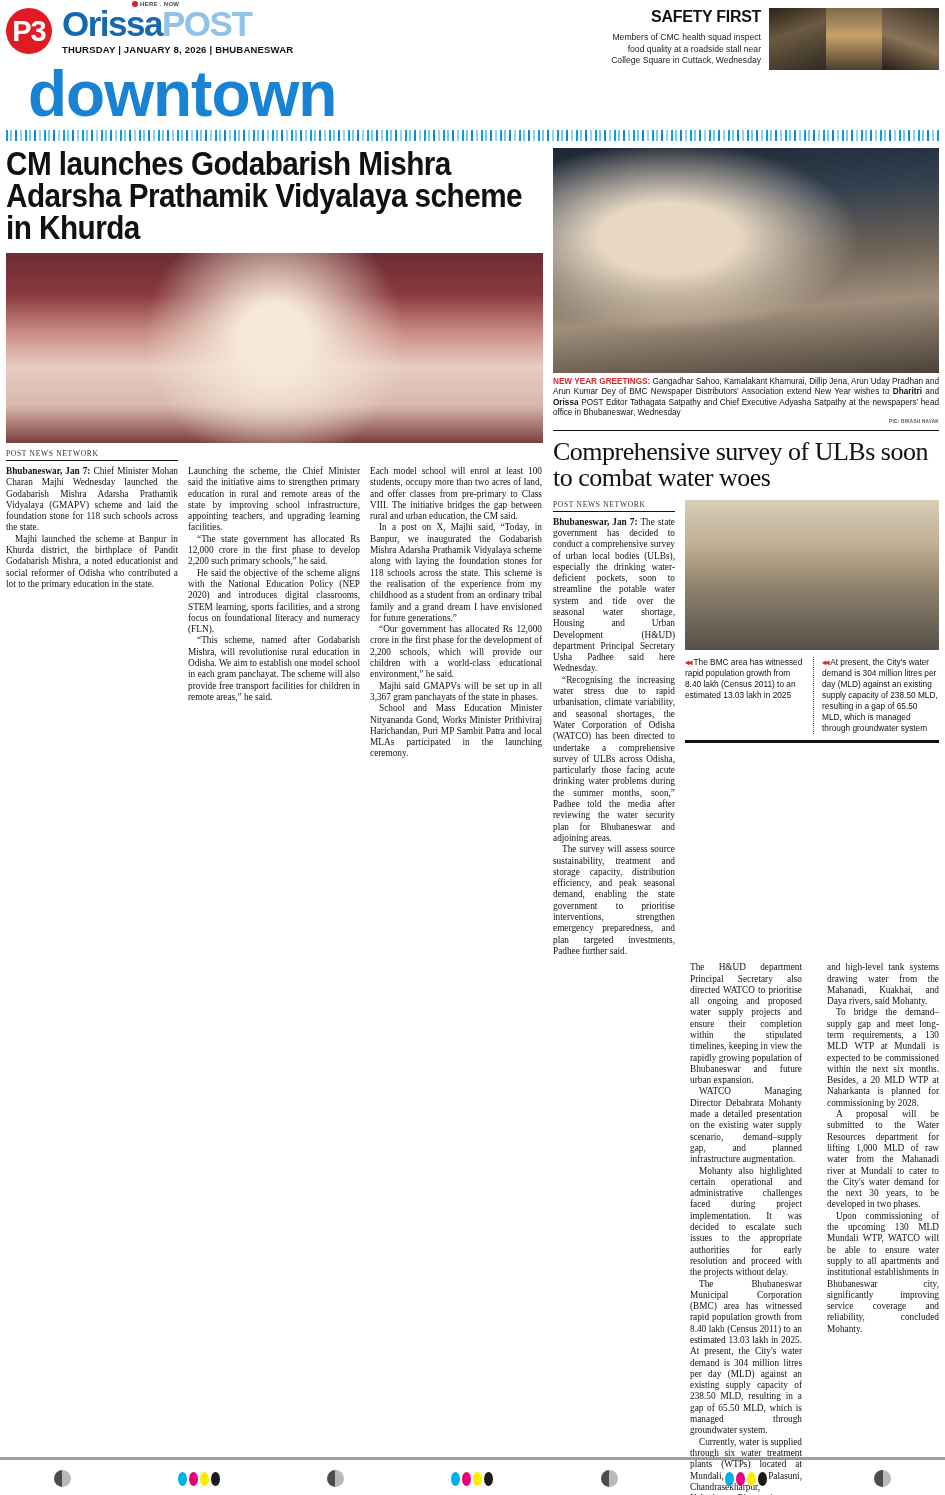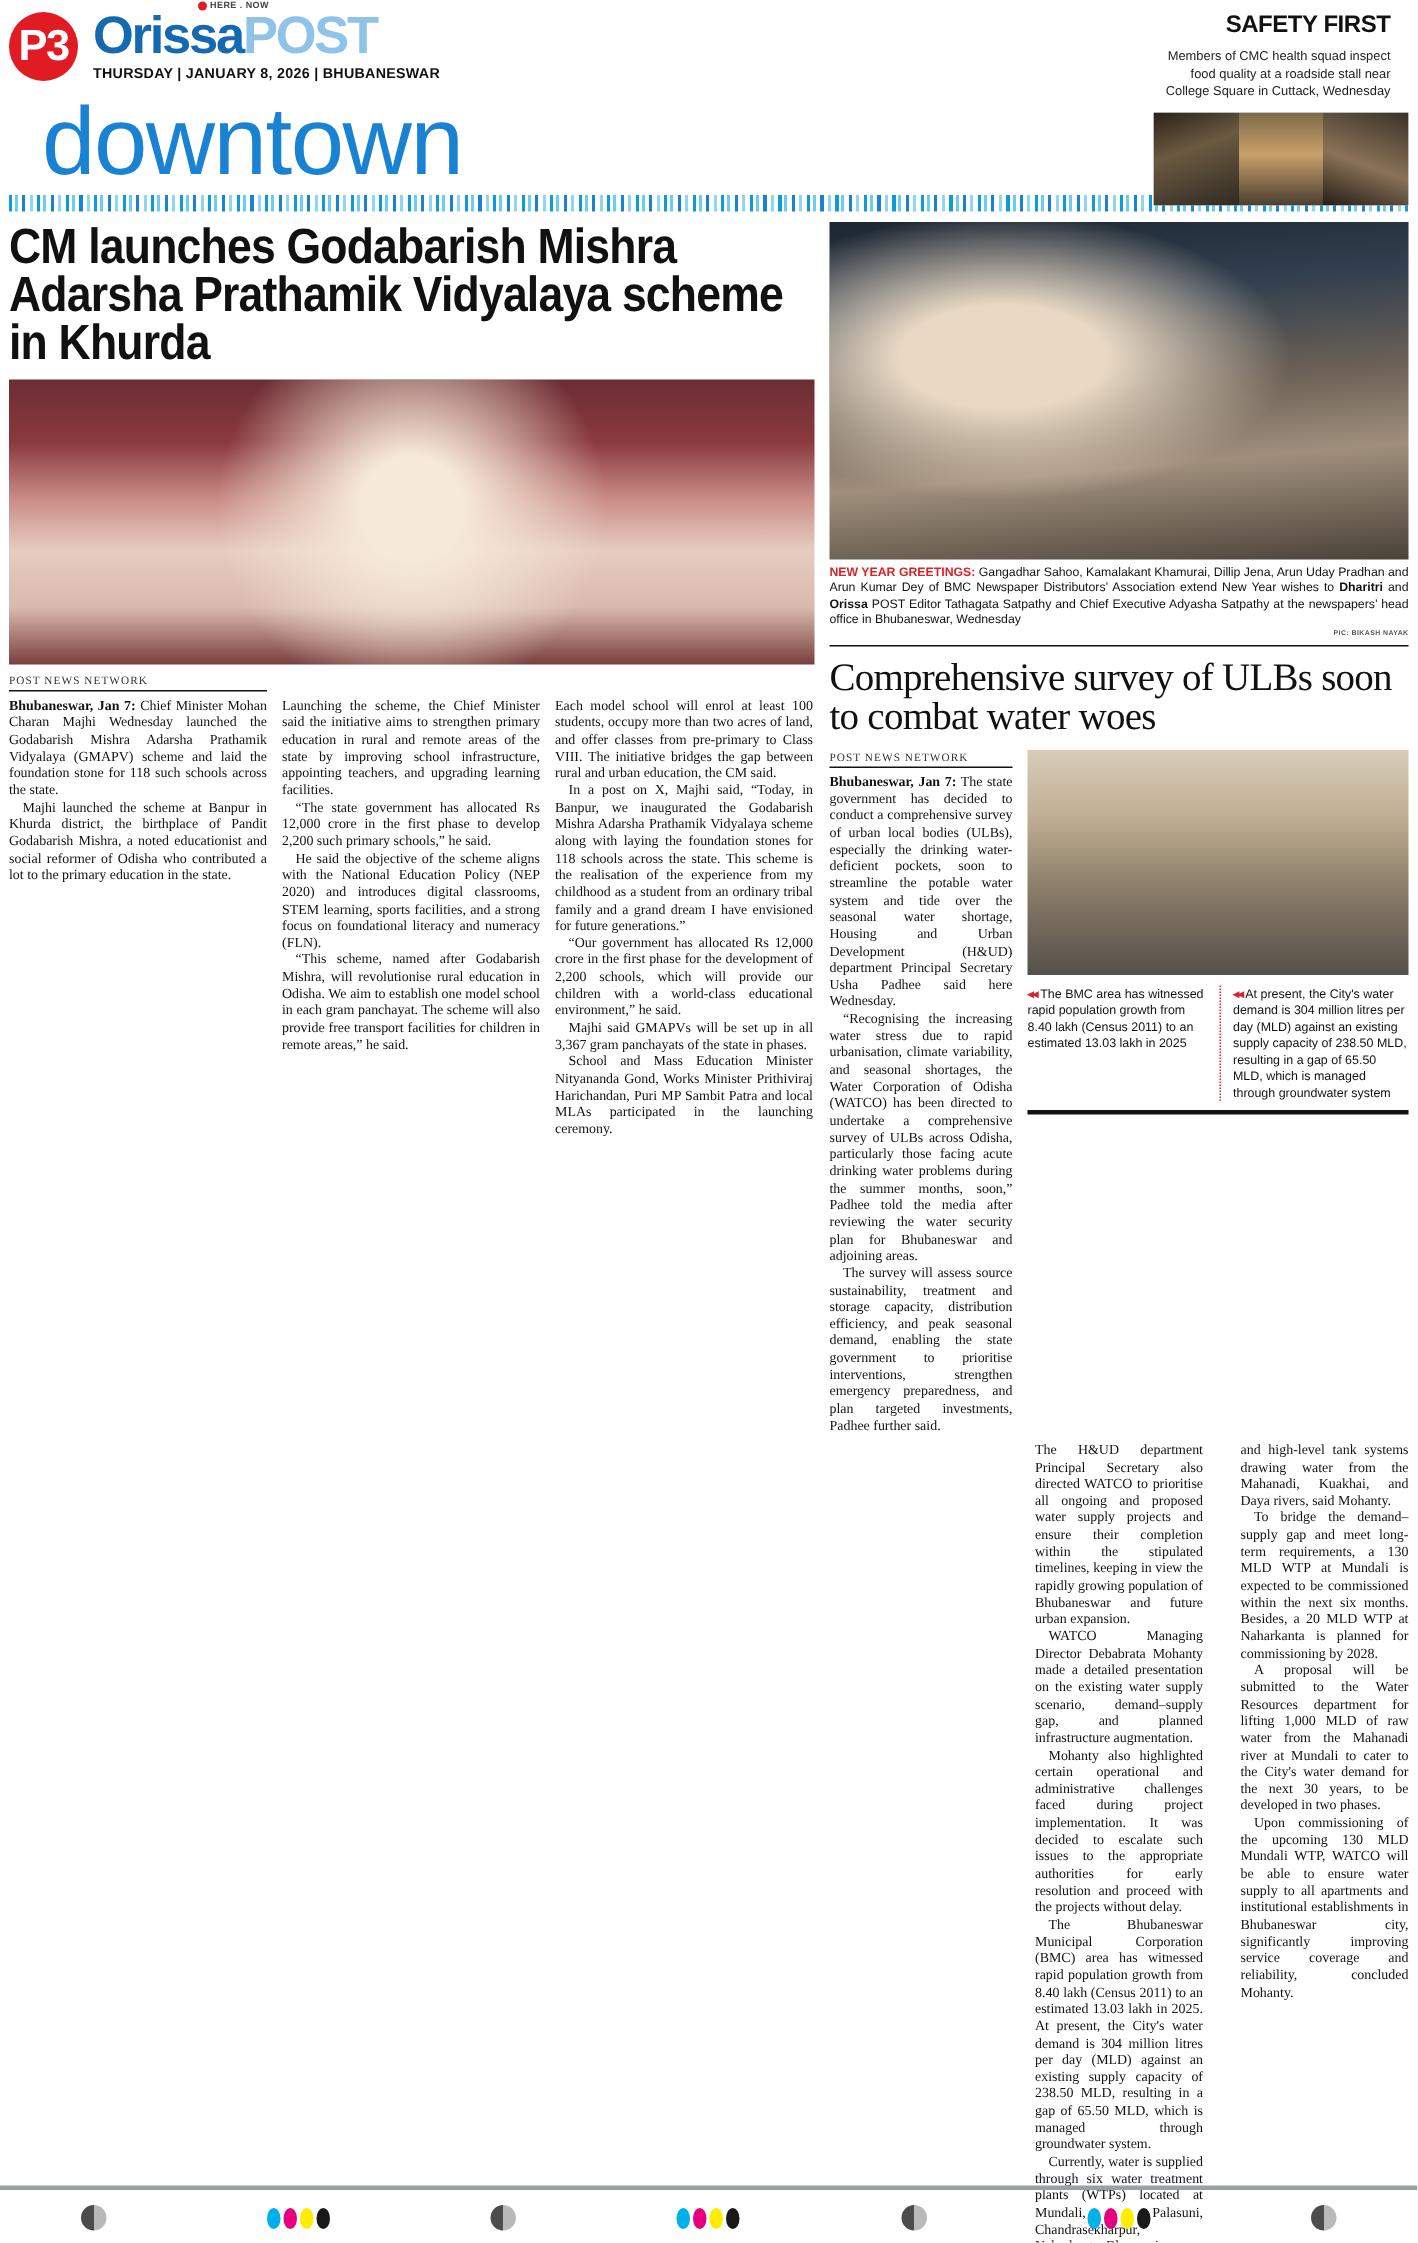--- a/index.html
+++ b/index.html
@@ -23,32 +23,32 @@
   .nm-post { color: #8fc3e8; }
   .herenow { position: absolute; left: 70px; top: -5px;
     font-family: "Liberation Sans", sans-serif; font-size: 6px; font-weight: bold;
     color: #444; letter-spacing: .3px; white-space: nowrap; }
   .herenow .dot { display: inline-block; width: 6px; height: 6px; border-radius: 50%;
     background: #e01b24; vertical-align: middle; margin-right: 2px; }
   .dateline { font-family: "Liberation Sans", sans-serif; font-weight: bold;
     font-size: 9.5px; letter-spacing: .2px; color: #111; margin-top: 2px; }
 
   .safety { margin-left: auto; display: flex; gap: 8px; align-items: flex-start;
-    padding-top: 2px; flex-direction: column; }
+    padding-top: 2px; }
   .safety-txt { text-align: right; font-family: "Liberation Sans", sans-serif; width: 158px; }
   .safety-ttl { font-weight: bold; font-size: 16px; letter-spacing: -.3px; }
   .safety-sub { font-size: 8.6px; line-height: 11.5px; margin-top: 6px; color: #222; }
   .safety-pic { width: 170px; height: 62px; display: flex; }
   .sp { flex: 1; height: 100%; }
   .sp1 { background: linear-gradient(160deg,#2a2118,#6b5a42 40%,#2f2a22); }
   .sp2 { background: linear-gradient(180deg,#7d6a4a,#c9a06a 45%,#4a3f30); }
   .sp3 { background: linear-gradient(200deg,#3a3228,#8a7257 55%,#241d16); }
 
   
-  .downtown { font-family: "Liberation Sans", sans-serif; font-weight: normal;
+  .downtown { font-family: "Liberation Sans", sans-serif; font-weight: bold;
     font-size: 64px; line-height: 60px; color: #1a82d2; letter-spacing: -1px;
     padding: 2px 0 4px 22px; }
   .barcode { height: 11px; width: 100%; margin: 2px 0 7px 0;
     background-image: repeating-linear-gradient(90deg,
       #0f9ade 0 2px, #fff 2px 4px, #6ecbf2 4px 6px, #fff 6px 9px,
       #1a82d2 9px 11px, #fff 11px 14px, #8fd6f5 14px 16px, #fff 16px 19px); }
   .rule-thick { border-top: 3px solid #111; }
   .rule-thin { border-top: 1px solid #111; }
 
   

